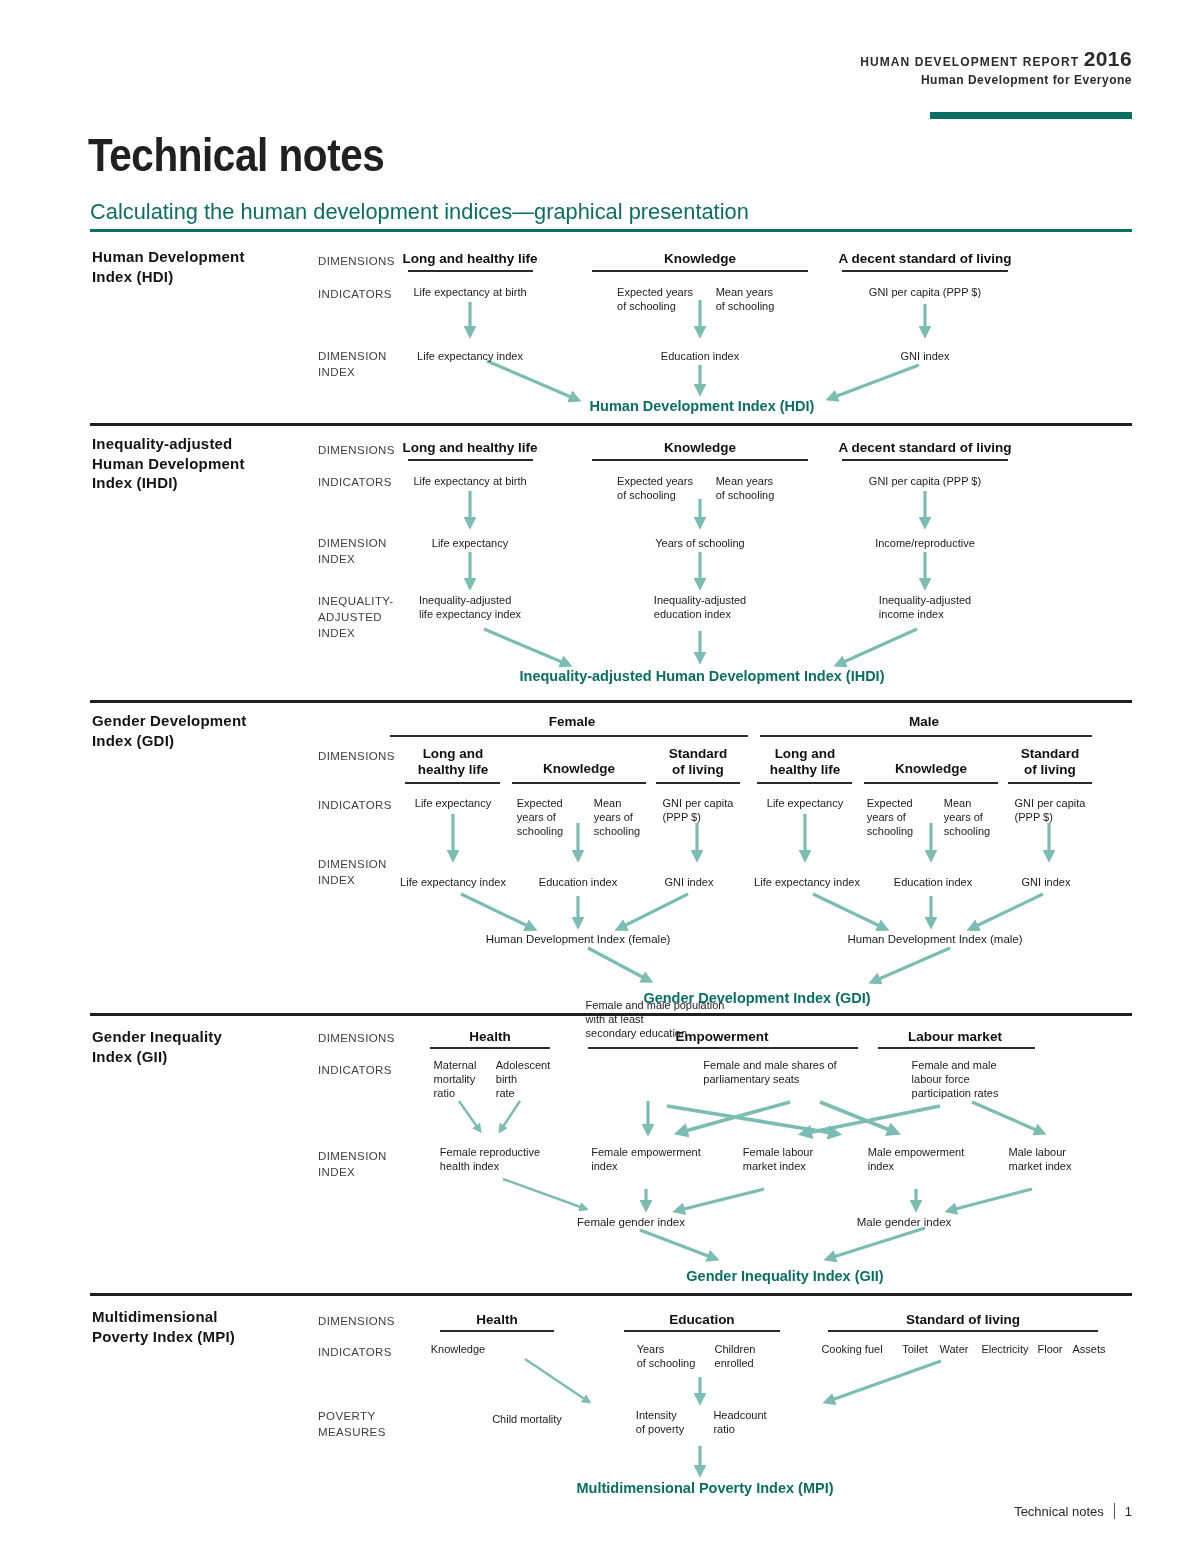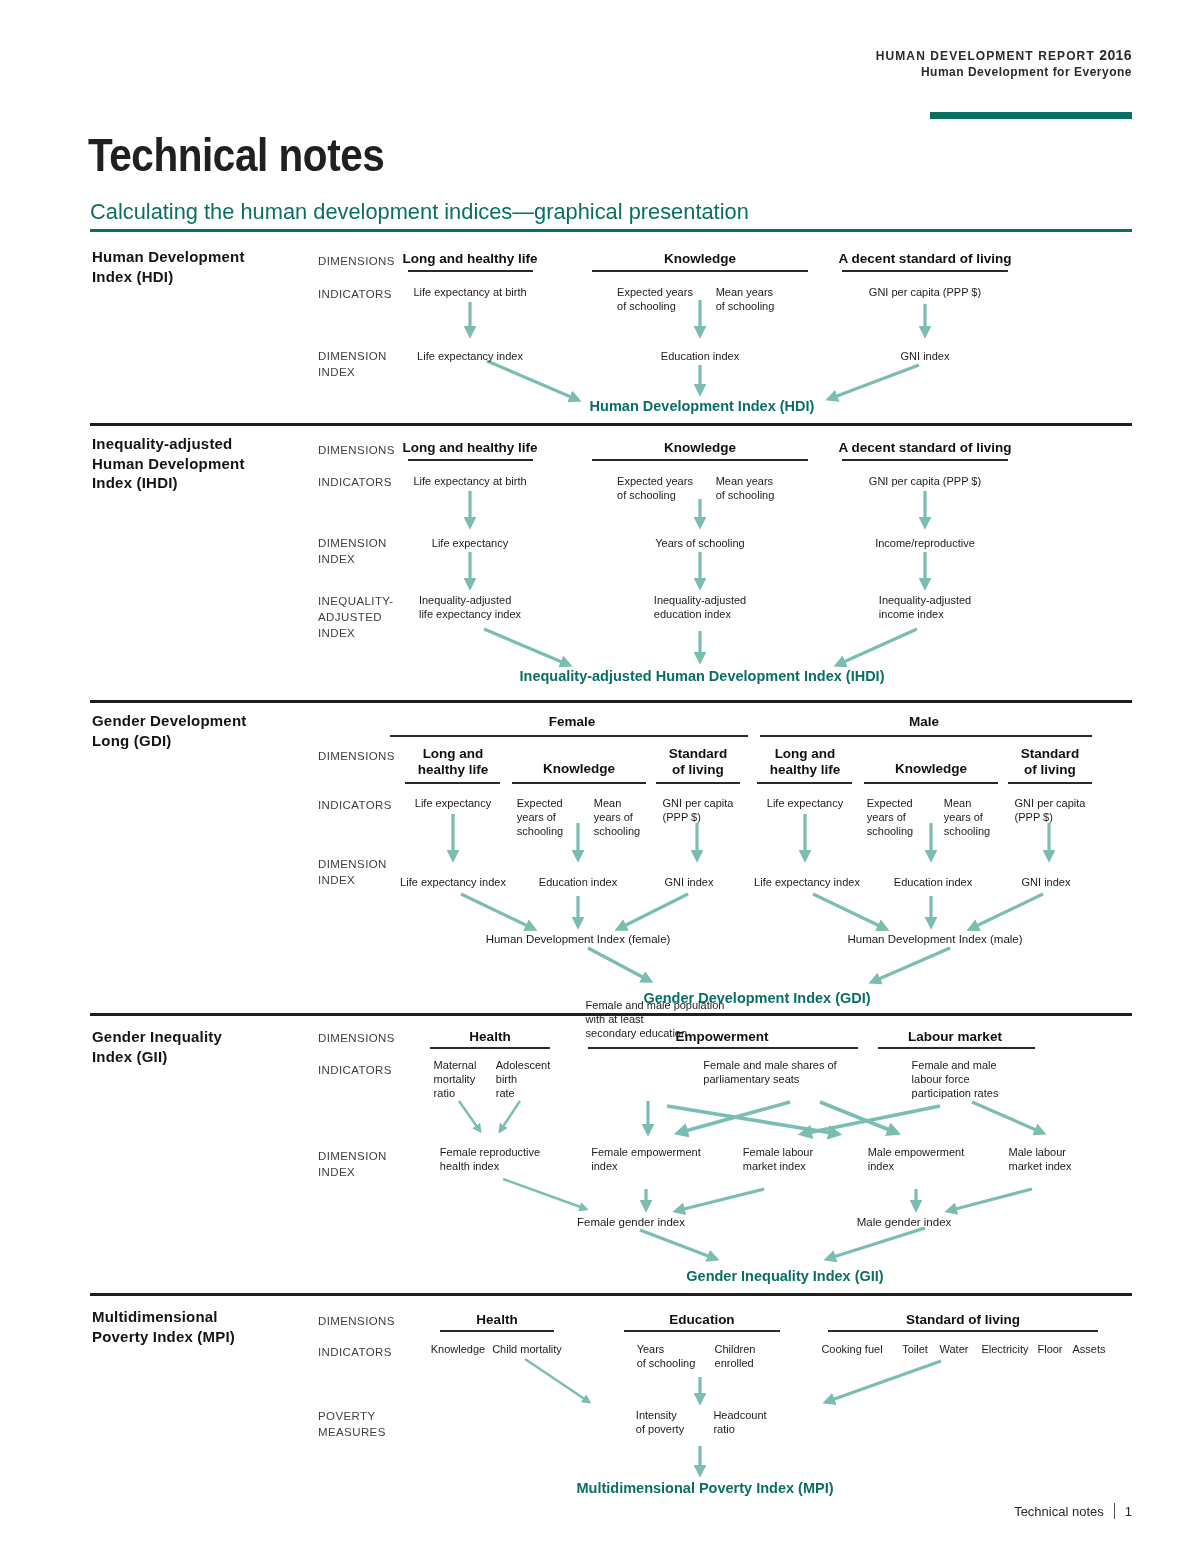--- a/index.html
+++ b/index.html
@@ -26,21 +26,21 @@
   .rule{position:absolute;left:90px;width:1042px;}
   .rule.dark{height:2.5px;background:#1f1f1f;}
   .rule.tealrule{height:2.5px;background:var(--teal);}
   .teal-bar{position:absolute;left:930px;top:112px;width:202px;height:7px;background:var(--teal);}
   .title{position:absolute;left:88px;top:128px;margin:0;font-size:46px;font-weight:bold;color:#202020;
          transform:scaleX(.88);transform-origin:left;letter-spacing:-.5px;}
   .subtitle{position:absolute;left:90px;top:199px;font-size:22.5px;color:var(--teal);
             transform:scaleX(.97);transform-origin:left;}
   .hdr{position:absolute;right:68px;top:47px;text-align:right;color:#2b2b2b;}
   .hdr-line1{font-size:12px;font-weight:bold;letter-spacing:1.1px;}
-  .hdr-year{font-size:14px;letter-spacing:.4px;}
+  .hdr-year{font-size:21px;letter-spacing:.4px;}
   .hdr-line2{font-size:12px;font-weight:bold;letter-spacing:.5px;margin-top:2px;}
   .footer{position:absolute;right:68px;top:1503px;font-size:13px;color:#2a2a2a;
           display:flex;align-items:center;gap:10px;}
   .fsep{width:1px;height:16px;background:#555;}
 </style>
 </head>
 <body>
 
 <div class="page">
 
@@ -178,21 +178,21 @@
   <div class="node" style="left:700px;top:593px">Inequality-adjusted
 education index</div>
   <div class="node" style="left:925px;top:593px">Inequality-adjusted
 income index</div>
 
   <div class="result" style="left:702px;top:668px">Inequality-adjusted Human Development Index (IHDI)</div>
 
   <div class="rule dark" style="top:700px"></div>
 
   <div class="sec-title" style="top:711px">Gender Development
-Long (GDI)</div>
+Index (GDI)</div>
   <div class="group" style="left:572px;top:714px">Female</div>
   <div class="group" style="left:924px;top:714px">Male</div>
   <div class="uline" style="left:390px;top:735px;width:358px"></div>
   <div class="uline" style="left:760px;top:735px;width:332px"></div>
 
   <div class="rowlabel" style="top:748px">DIMENSIONS</div>
   <div class="rowlabel" style="top:797px">INDICATORS</div>
   <div class="rowlabel" style="top:856px">DIMENSION
 INDEX</div>
 
@@ -301,21 +301,21 @@
 MEASURES</div>
 
   <div class="dim" style="left:497px;top:1312px">Health</div>
   <div class="dim" style="left:702px;top:1312px">Education</div>
   <div class="dim" style="left:963px;top:1312px">Standard of living</div>
   <div class="uline" style="left:440px;top:1330px;width:114px"></div>
   <div class="uline" style="left:624px;top:1330px;width:156px"></div>
   <div class="uline" style="left:828px;top:1330px;width:270px"></div>
 
   <div class="node" style="left:458px;top:1342px">Knowledge</div>
-  <div class="node" style="left:527px;top:1342px">Child mortality</div>
+  <div class="node" style="left:527px;top:1412px">Child mortality</div>
   <div class="node" style="left:666px;top:1342px">Years
 of schooling</div>
   <div class="node" style="left:735px;top:1342px">Children
 enrolled</div>
   <div class="node" style="left:852px;top:1342px">Cooking fuel</div>
   <div class="node" style="left:915px;top:1342px">Toilet</div>
   <div class="node" style="left:954px;top:1342px">Water</div>
   <div class="node" style="left:1005px;top:1342px">Electricity</div>
   <div class="node" style="left:1050px;top:1342px">Floor</div>
   <div class="node" style="left:1089px;top:1342px">Assets</div>

